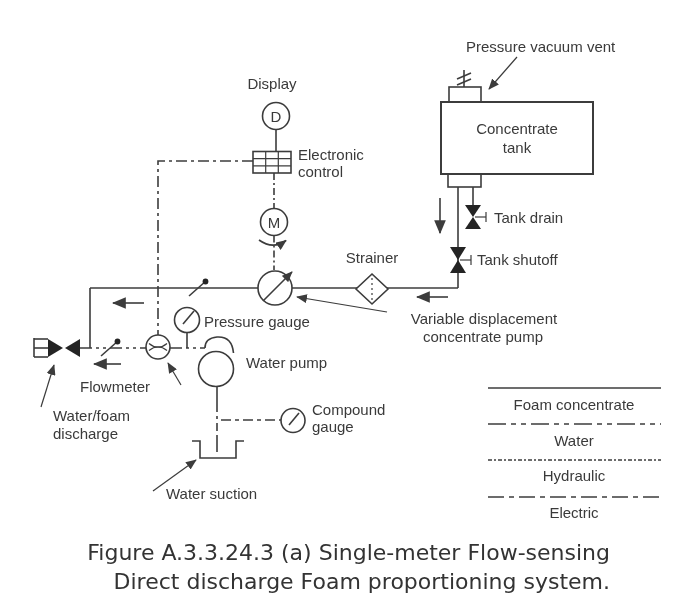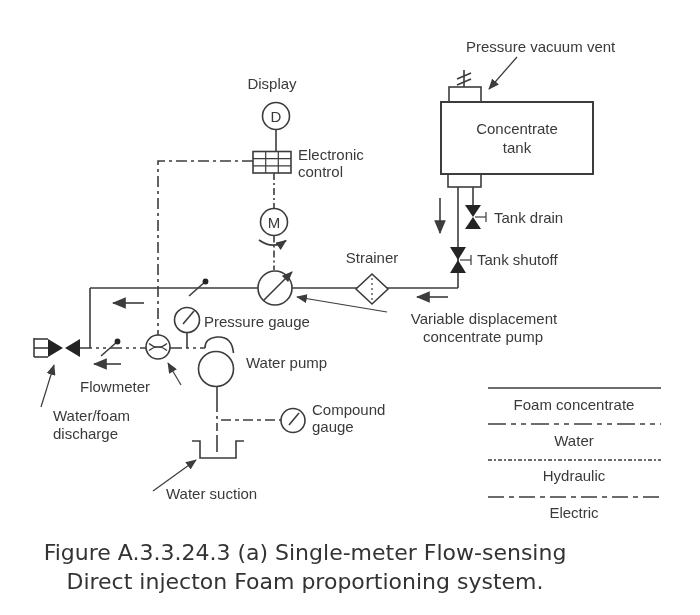--- a/index.html
+++ b/index.html
@@ -5,21 +5,21 @@
   html,body{margin:0;padding:0;background:#fff;}
   .stage{position:relative;width:700px;height:615px;background:#ffffff;overflow:hidden;
          font-family:"Liberation Sans",sans-serif;}
   svg{position:absolute;left:0;top:0;}
   .ln{stroke:#3c3c3c;stroke-width:1.6;fill:none;}
   .ln2{stroke:#3c3c3c;stroke-width:2;fill:none;}
   .thin{stroke:#3c3c3c;stroke-width:1.2;fill:none;}
   .sym{fill:#ffffff;stroke:#3c3c3c;stroke-width:1.6;}
   .fillb{fill:#242424;stroke:none;}
   .lbl{font:15px "Liberation Sans",sans-serif;fill:#3a3a3a;}
-  .caption{position:absolute;left:0;top:538px;width:610px;text-align:center;
+  .caption{position:absolute;left:0;top:538px;width:610px;text-align:right;
            color:#333;font-size:22px;line-height:29px;font-family:"DejaVu Sans","Liberation Sans",sans-serif;}
 </style>
 </head>
 <body>
 
 <div class="stage">
 <svg width="700" height="530" viewBox="0 0 700 530">
   <defs>
     <marker id="arr" markerUnits="userSpaceOnUse" markerWidth="14" markerHeight="12" viewBox="0 0 12 10" refX="11" refY="5" orient="auto">
       <path d="M0,0 L12,5 L0,10 Z" fill="#3c3c3c"></path>
@@ -195,15 +195,15 @@
     <text class="lbl" x="574" y="446" text-anchor="middle">Water</text>
     <line class="ln" x1="488" y1="460" x2="661" y2="460" stroke-dasharray="4 2 2 2"></line>
     <text class="lbl" x="574" y="481" text-anchor="middle">Hydraulic</text>
     <line class="ln" x1="488" y1="497" x2="661" y2="497" stroke-dasharray="16 5 5 5"></line>
     <text class="lbl" x="574" y="518" text-anchor="middle">Electric</text>
   </g>
 </svg>
 
 <div class="caption">
   <div>Figure A.3.3.24.3 (a) Single-meter Flow-sensing</div>
-  <div>Direct injecton Foam proportioning system.</div>
+  <div>Direct discharge Foam proportioning system.</div>
 </div>
 </div>
 
 </body></html>

